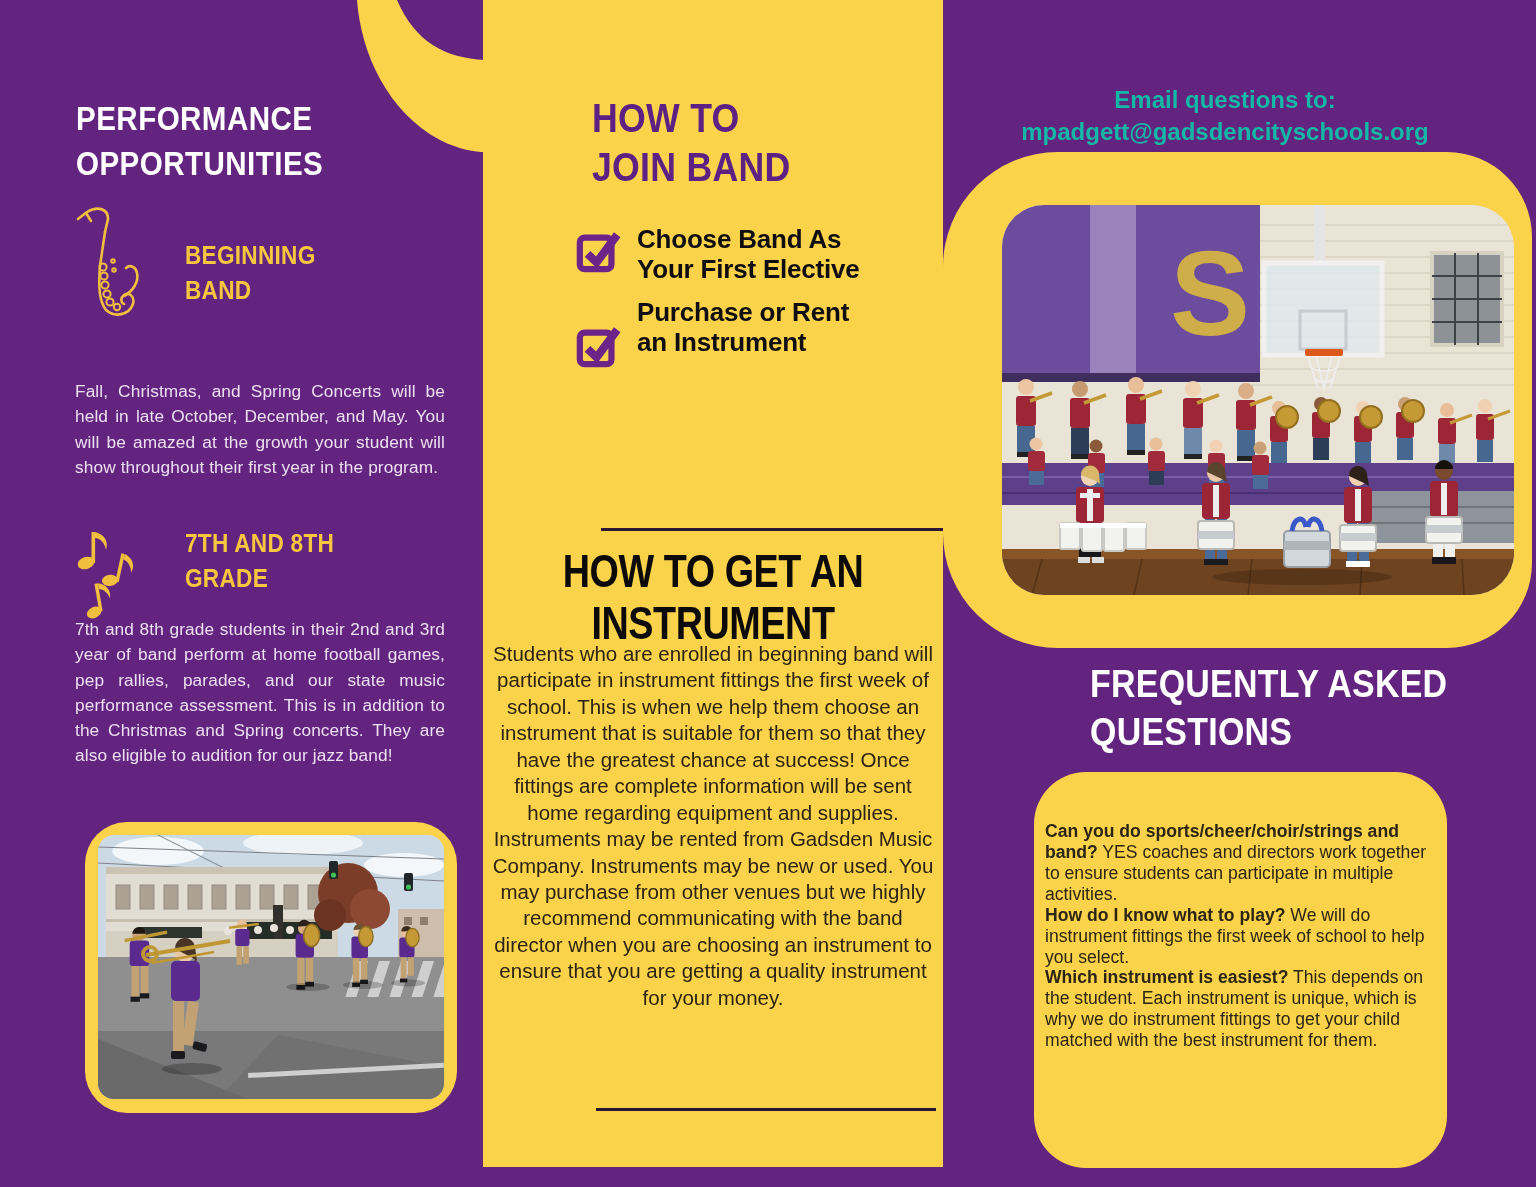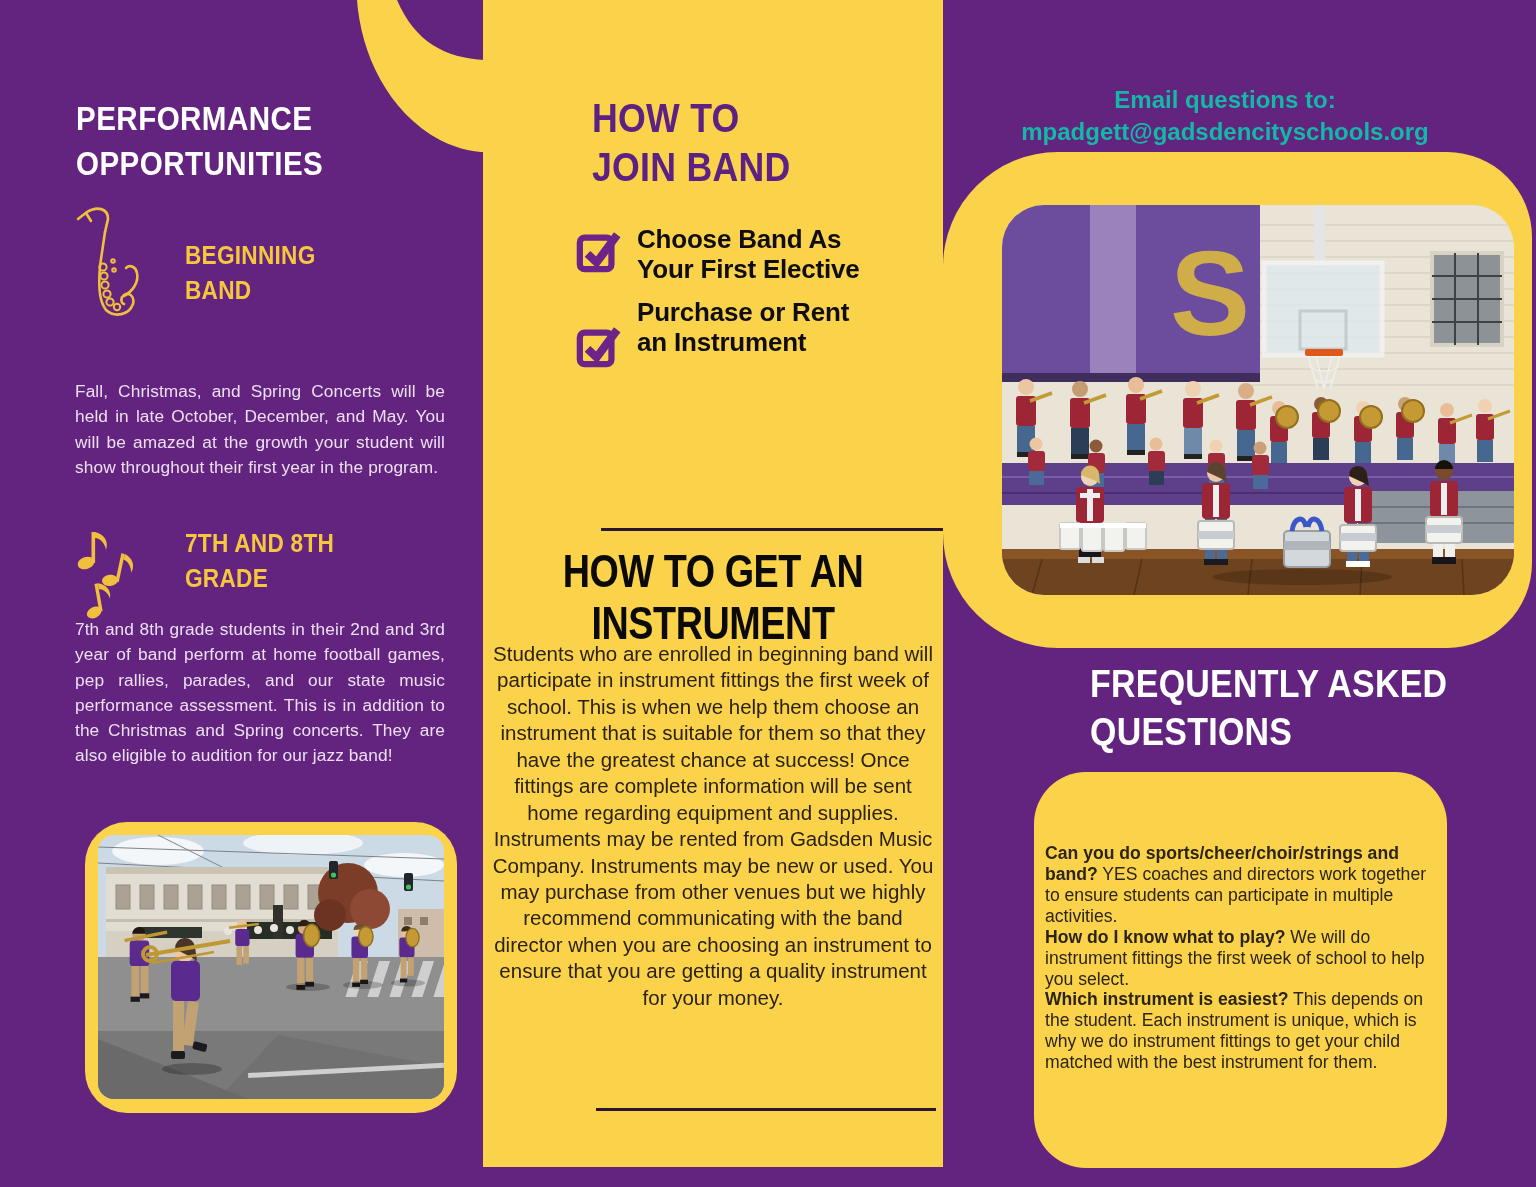--- a/index.html
+++ b/index.html
@@ -44,21 +44,21 @@
   #divider1{left:601px;top:528px;width:342px;}
   #divider2{left:596px;top:1108px;width:340px;}
   .black-title{left:483px;top:546px;width:460px;text-align:center;color:#0c0a08;
                font-size:46px;font-weight:700;line-height:1.12;letter-spacing:-.5px;}
   .mid-body{left:492px;top:641px;width:442px;text-align:center;color:#2b2214;
             font-size:20.5px;line-height:1.29;}
   .email-block{left:960px;top:84px;width:530px;text-align:center;color:#14b8a6;
                font-size:24px;font-weight:700;line-height:1.32;}
   .faq-title{left:1090px;top:660px;width:440px;color:#ffffff;font-size:39px;font-weight:700;
              line-height:1.22;letter-spacing:.3px;}
-  #faq-list{left:0;top:0;width:100%;box-sizing:border-box;padding:71px 16px 0 11px;
+  #faq-list{left:0;top:0;width:100%;box-sizing:border-box;padding:49px 16px 0 11px;
             color:#2c2415;font-size:17.6px;line-height:1.19;}
   .faq-item{margin:0;}
   .faq-item b{font-weight:700;}
 </style>
 </head>
 <body>
 
 <div id="page">
 
   <div id="mid-panel" class="abs"></div>

